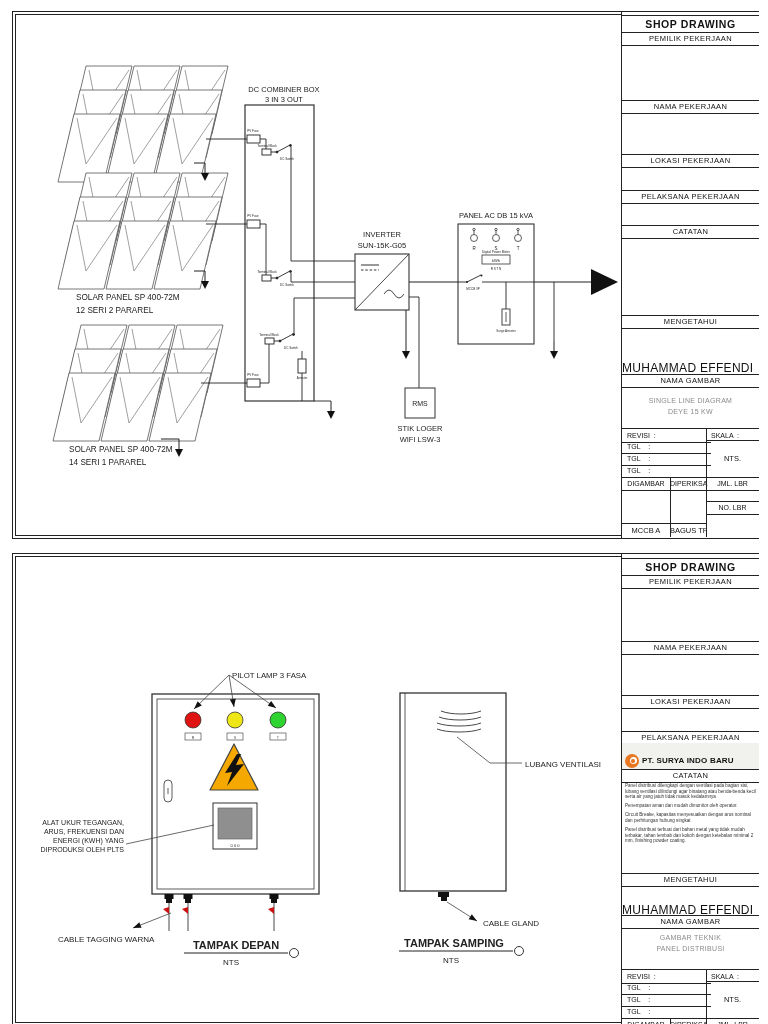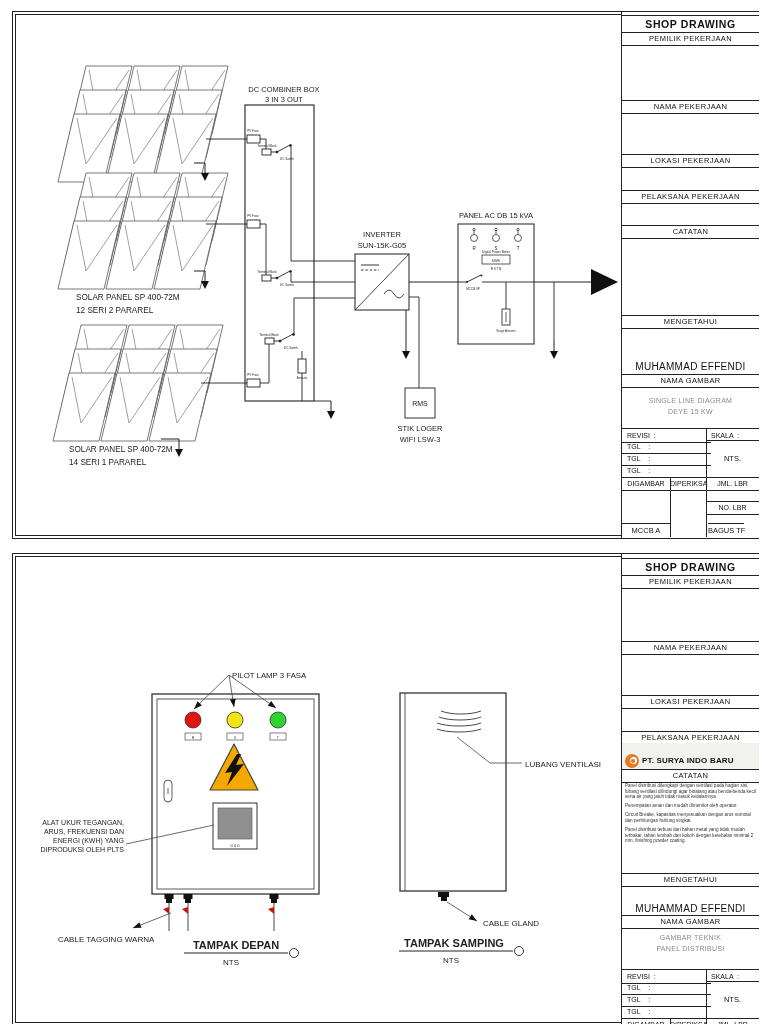--- a/index.html
+++ b/index.html
@@ -7,21 +7,21 @@
         font-family:"Liberation Sans",sans-serif;}
   .sheet{position:absolute;border:1.2px solid #222;background:#fff;}
   .sheet-inner{position:absolute;inset:2px;border:1px solid #222;pointer-events:none;}
   .dsvg{position:absolute;left:0;top:0;}
   svg text{font-family:"Liberation Sans",sans-serif;fill:#222;}
   
   .tb{position:absolute;top:0;bottom:0;width:137px;border-left:1px solid #222;background:#fff;text-decoration:underline;}
   .th{position:absolute;left:0;right:0;border-top:1px solid #222;border-bottom:1px solid #222;
       text-align:center;font-size:7.5px;letter-spacing:.4px;color:#111;background:#fff;}
   .th.big{font-weight:bold;font-size:10.5px;letter-spacing:.6px;}
-  .tb-name{position:absolute;left:0;right:0;text-align:center;font-size:10px;letter-spacing:.3px;color:#111;}
+  .tb-name{position:absolute;left:0;right:0;font-size:12px;letter-spacing:.3px;color:#111;}
   .tb-gray{position:absolute;left:0;right:0;text-align:center;font-size:7px;letter-spacing:.3px;color:#8a8a8a;}
   .cell{position:absolute;font-size:7px;color:#111;}
   .cell.pad{padding-left:5px;white-space:pre;}
   .cell.ctr{text-align:center;}
   .vline{position:absolute;width:0;border-left:1px solid #222;}
   .logo-row{position:absolute;left:0;right:0;background:#f1f1ee;border-bottom:1px solid #222;
             display:flex;align-items:center;gap:3px;padding-left:3px;box-sizing:border-box;}
   .logo{width:14px;height:14px;border-radius:50%;background:#e87722;position:relative;flex:0 0 auto;}
   .logo::before{content:"";position:absolute;left:4.5px;top:3.5px;width:7px;height:7px;border-radius:50%;background:#fff;}
   .logo::after{content:"";position:absolute;left:6px;top:5.5px;width:3.5px;height:3.5px;border-radius:50%;background:#e87722;}
@@ -219,21 +219,21 @@
       <div class="cell pad" style="left:84px;top:416px;width:53px;height:13px;line-height:13px;border-top:1px solid #222;border-bottom:1px solid #222;box-sizing:border-box;">SKALA  :</div>
       <div class="cell pad" style="left:0;top:429px;width:84px;height:12px;line-height:12px;border-bottom:1px solid #222;">TGL    :</div>
       <div class="cell pad" style="left:0;top:441px;width:84px;height:12px;line-height:12px;border-bottom:1px solid #222;">TGL    :</div>
       <div class="cell pad" style="left:0;top:453px;width:84px;height:12px;line-height:12px;border-bottom:1px solid #222;">TGL    :</div>
       <div class="cell ctr" style="left:84px;top:429px;width:53px;height:36px;line-height:36px;border-bottom:1px solid #222;font-size:7.5px;">NTS.</div>
       <div class="cell ctr" style="left:0;top:465px;width:48px;height:13px;line-height:13px;border-bottom:1px solid #222;">DIGAMBAR</div>
       <div class="cell ctr" style="left:48px;top:465px;width:36px;height:13px;line-height:13px;border-bottom:1px solid #222;">DIPERIKSA</div>
       <div class="cell ctr" style="left:84px;top:465px;width:53px;height:13px;line-height:13px;border-bottom:1px solid #222;">JML.  LBR</div>
       <div class="cell ctr" style="left:84px;top:489px;width:53px;height:12px;line-height:12px;border-top:1px solid #222;border-bottom:1px solid #222;">NO.  LBR</div>
       <div class="cell ctr" style="left:0;top:511px;width:48px;height:14px;line-height:14px;border-top:1px solid #222;font-size:7.5px;">MCCB A</div>
-      <div class="cell ctr" style="left:48px;top:511px;width:36px;height:14px;line-height:14px;border-top:1px solid #222;font-size:7.5px;white-space:nowrap;margin-left:38px;">BAGUS TF</div>
+      <div class="cell ctr" style="left:48px;top:511px;width:36px;height:14px;line-height:14px;border-top:1px solid #222;font-size:7.5px;white-space:nowrap;">BAGUS TF</div>
       <div class="vline" style="left:48px;top:465px;height:60px;"></div>
       <div class="vline" style="left:84px;top:416px;height:109px;"></div>
     </div>
   </div>
 
   <div class="sheet" style="left:12px;top:553px;width:745px;height:471px;">
     <div class="sheet-inner"></div>
 
     <svg class="dsvg" width="608" height="471" viewBox="12 553 608 471">
 

